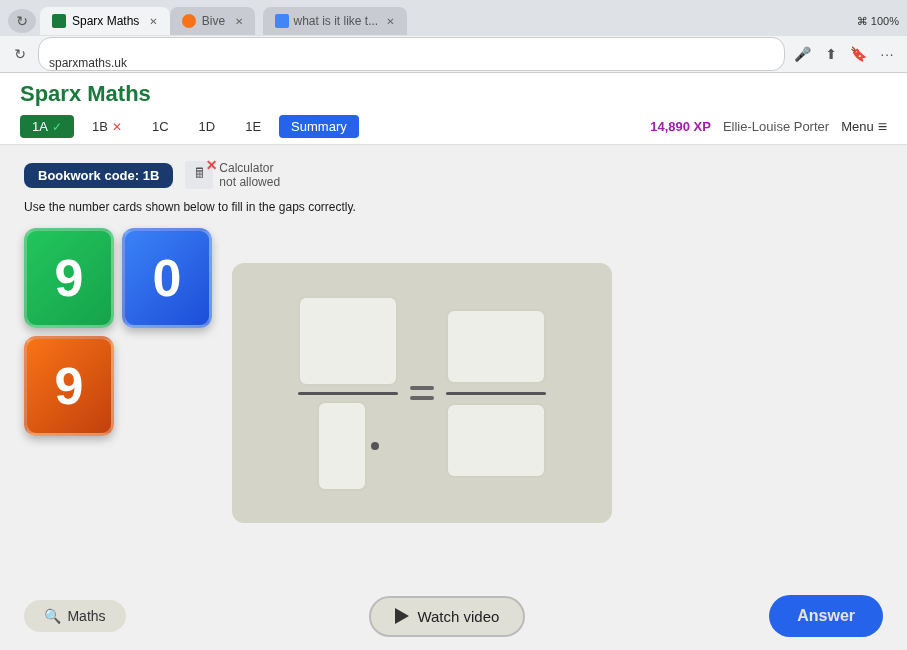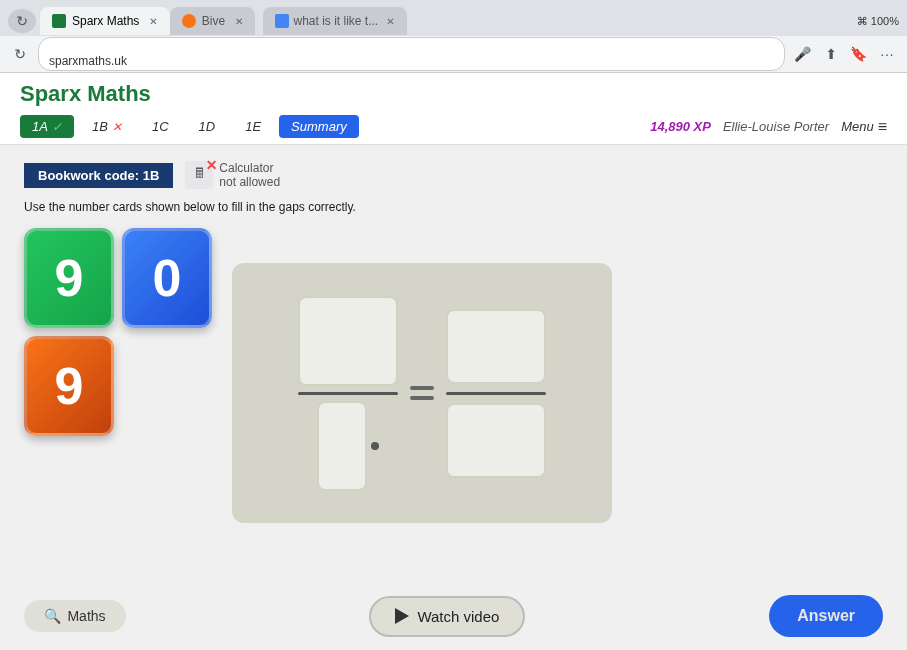--- a/index.html
+++ b/index.html
@@ -67,22 +67,22 @@
       display: flex; align-items: center; justify-content: center;
       font-size: 14px; color: #555;
     }
     .address-bar {
       flex: 1;
       height: 34px;
       border: 1px solid #ccc;
       border-radius: 13px;
       background: white;
       display: flex;
-      align-items: flex-start;
-      padding: 16px 10px;
+      align-items: flex-end;
+      padding: 0 10px;
       font-size: 12px;
       color: #333;
     }
     .browser-actions {
       display: flex; gap: 4px; align-items: center;
     }
     .browser-action-btn {
       width: 24px; height: 24px;
       border: none; background: transparent;
       cursor: pointer; font-size: 14px; color: #555;
@@ -110,21 +110,20 @@
       font-size: 22px;
       font-weight: bold;
       color: #1a7a3c;
       padding: 8px 0 4px;
     }
     .sparx-nav {
       display: flex;
       align-items: center;
       justify-content: space-between;
       padding: 4px 0 6px;
-      font-style: italic;
     }
     .sparx-tabs {
       display: flex;
       align-items: center;
       gap: 6px;
     }
     .sparx-tab {
       padding: 4px 12px;
       border-radius: 4px;
       font-size: 13px;
@@ -173,21 +172,21 @@
     .bookwork-row {
       display: flex;
       align-items: center;
       gap: 12px;
       margin-bottom: 10px;
     }
     .bookwork-badge {
       background: #1a3a6e;
       color: white;
       padding: 5px 14px;
-      border-radius: 0;
+      border-radius: 8px;
       font-size: 13px;
       font-weight: bold;
     }
     .calculator-info {
       display: flex;
       align-items: center;
       gap: 6px;
       font-size: 12px;
       color: #555;
     }

